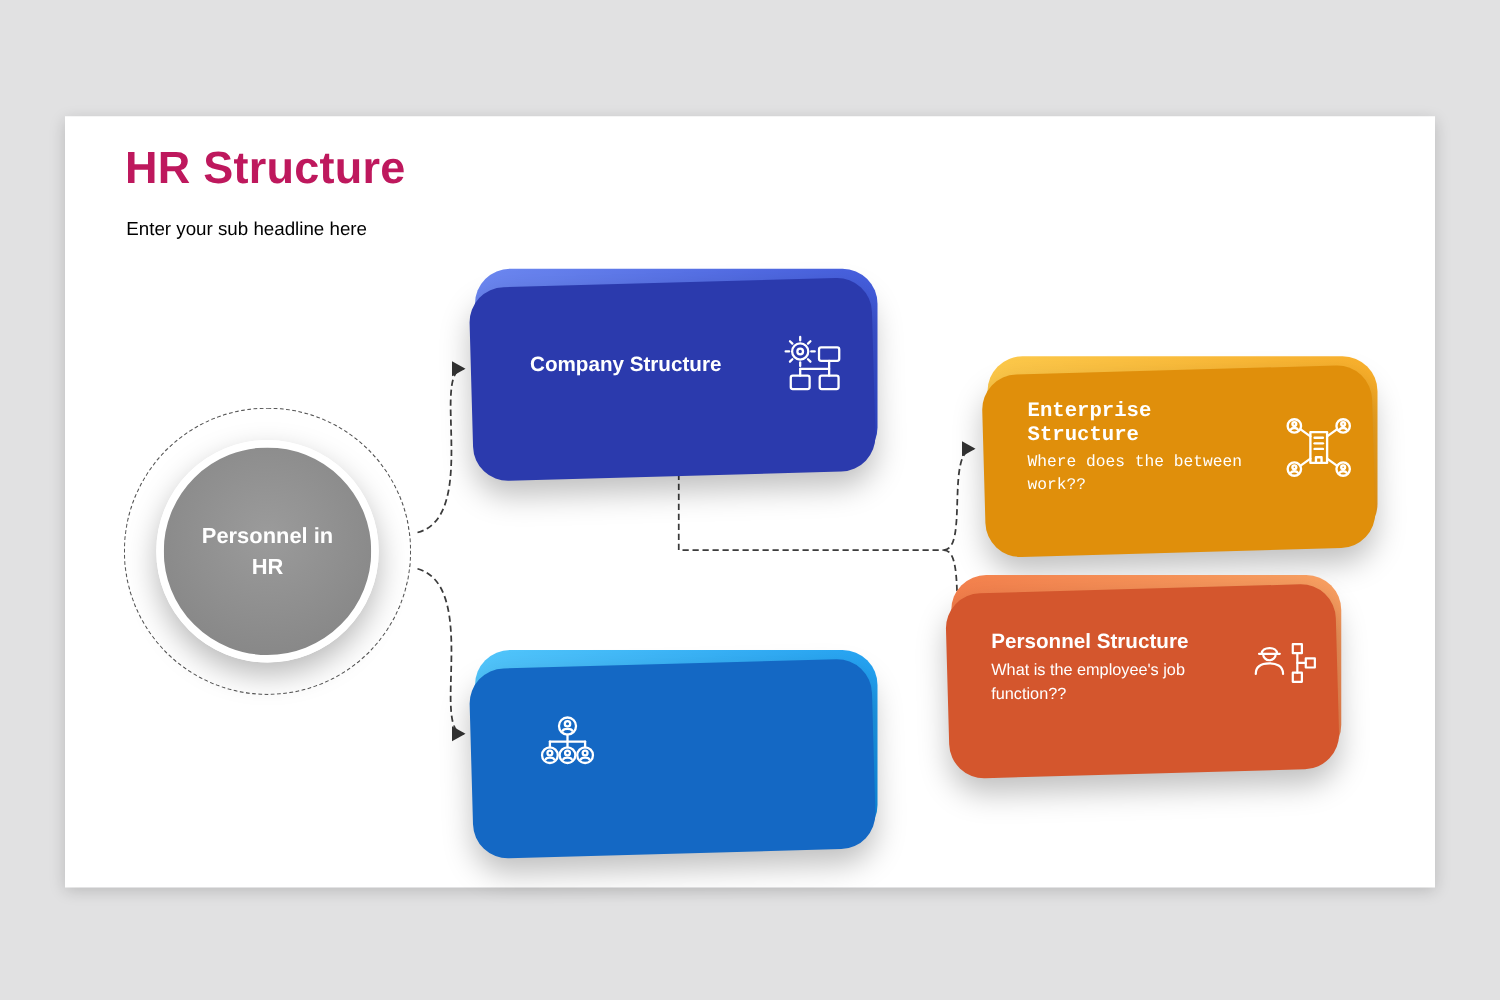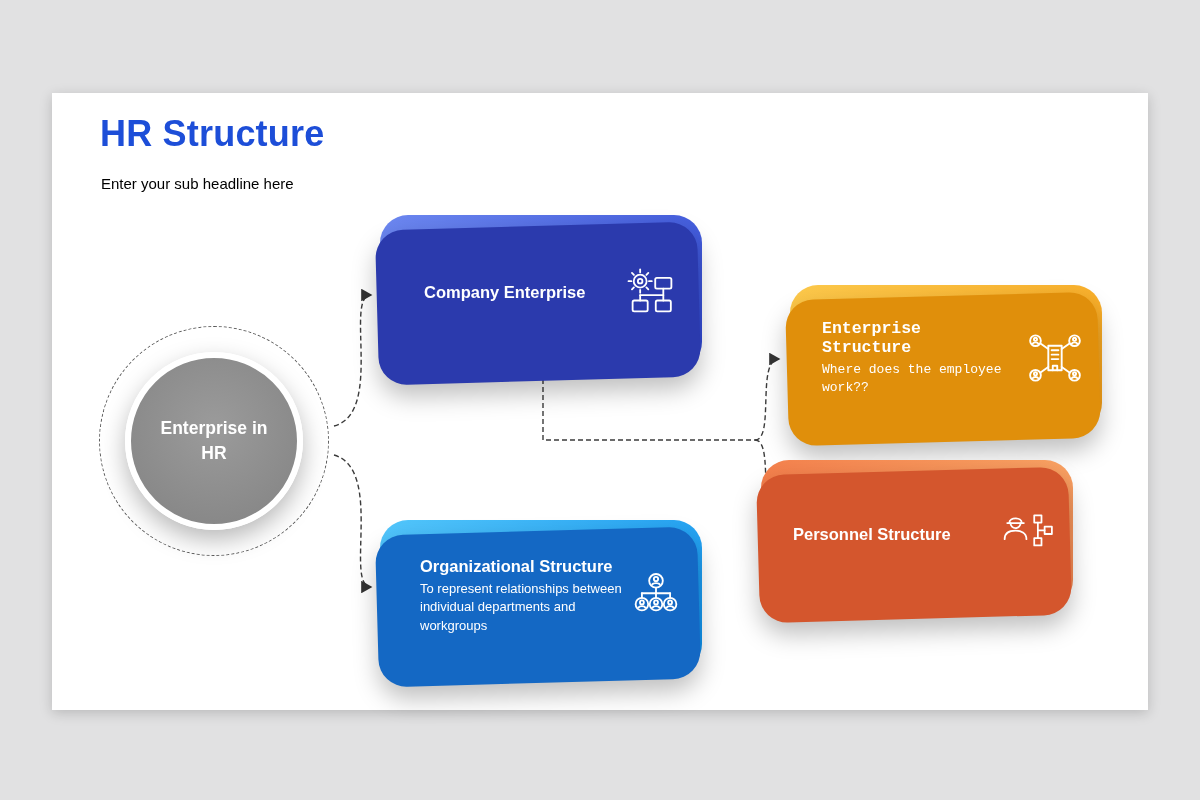--- a/index.html
+++ b/index.html
@@ -11,21 +11,21 @@
     overflow: hidden;
   }
   .page { position: relative; width: 1200px; height: 800px; }
   .slide {
     position: absolute; left: 52px; top: 93px; width: 1096px; height: 617px;
     background: #ffffff;
     box-shadow: 0 3px 12px rgba(0,0,0,0.18);
   }
   .slide-title {
     position: absolute; left: 48px; top: 20px; margin: 0;
-    font-size: 36px; font-weight: 600; color: #1d4ed8; letter-spacing: 0.2px;
+    font-size: 36px; font-weight: 600; color: #be185d; letter-spacing: 0.2px;
   }
   .slide-subtitle {
     position: absolute; left: 49px; top: 82px; margin: 0;
     font-size: 15px; color: #000000;
   }
   .connectors { position: absolute; inset: 0; width: 100%; height: 100%; pointer-events: none; }
 
   .hub {
     position: absolute; left: 47px; top: 233px; width: 230px; height: 230px;
     border: 1.6px dashed #5a5a5a; border-radius: 50%;
@@ -103,27 +103,27 @@
         <path d="M282,333 C332,320 292,202 319,202" marker-end="url(#arrow)"></path>
         <path d="M282,362 C332,376 292,494 319,494" marker-end="url(#arrow)"></path>
         <path d="M491,278 L491,347 L703,347"></path>
         <path d="M703,347 C723,347 704,266 727,266" marker-end="url(#arrow)"></path>
         <path d="M703,347 C723,347 704,430 727,430" marker-end="url(#arrow)"></path>
       </g>
     </svg>
 
     <div class="hub">
       <div class="hub-inner">
-        <span>Enterprise in HR</span>
+        <span>Personnel in HR</span>
       </div>
     </div>
 
     <div class="card company">
       <div class="card-text">
-        <h3 class="card-title">Company Enterprise</h3>
+        <h3 class="card-title">Company Structure</h3>
       </div>
       <span class="card-icon">
         <svg class="icon-svg" width="56" height="56" viewBox="0 0 52 52">
           <circle cx="15" cy="15" r="6"></circle>
           <circle cx="15" cy="15" r="2.1"></circle>
           <line x1="23.2" y1="15" x2="25.8" y2="15"></line>
           <line x1="6.8" y1="15" x2="4.2" y2="15"></line>
           <line x1="15" y1="6.8" x2="15" y2="4.2"></line>
           <line x1="15" y1="23.2" x2="15" y2="25.8"></line>
           <line x1="20.8" y1="9.2" x2="22.6" y2="7.4"></line>
@@ -134,24 +134,20 @@
           <line x1="36.5" y1="22" x2="36.5" y2="33"></line>
           <line x1="15" y1="28" x2="36.5" y2="28"></line>
           <line x1="15" y1="28" x2="15" y2="33"></line>
           <rect x="8" y="33" width="14" height="10" rx="1.5"></rect>
           <rect x="29.5" y="33" width="14" height="10" rx="1.5"></rect>
         </svg>
       </span>
     </div>
 
     <div class="card organizational">
-      <div class="card-text">
-        <h3 class="card-title">Organizational Structure</h3>
-        <p class="card-body">To represent relationships between individual departments and workgroups</p>
-      </div>
       <span class="card-icon">
         <svg class="icon-svg" width="52" height="52" viewBox="0 0 48 48">
           <circle cx="24" cy="10" r="6.3"></circle>
           <circle cx="24" cy="8.3" r="2"></circle>
           <path d="M20.5,13.4 C21.3,11.7 26.7,11.7 27.5,13.4"></path>
           <line x1="24" y1="16.3" x2="24" y2="21.5"></line>
           <line x1="11" y1="21.5" x2="37" y2="21.5"></line>
           <line x1="11" y1="21.5" x2="11" y2="25.7"></line>
           <line x1="24" y1="21.5" x2="24" y2="25.7"></line>
           <line x1="37" y1="21.5" x2="37" y2="25.7"></line>
@@ -164,21 +160,21 @@
           <circle cx="37" cy="31.5" r="5.8"></circle>
           <circle cx="37" cy="29.9" r="1.8"></circle>
           <path d="M33.9,34.6 C34.7,32.9 39.3,32.9 40.1,34.6"></path>
         </svg>
       </span>
     </div>
 
     <div class="card enterprise">
       <div class="card-text">
         <h3 class="card-title">Enterprise Structure</h3>
-        <p class="card-body">Where does the employee work??</p>
+        <p class="card-body">Where does the between work??</p>
       </div>
       <span class="card-icon">
         <svg class="icon-svg" width="58" height="58" viewBox="0 0 52 52">
           <rect x="20" y="15" width="12" height="22"></rect>
           <line x1="23" y1="19" x2="29" y2="19"></line>
           <line x1="23" y1="23" x2="29" y2="23"></line>
           <line x1="23" y1="27" x2="29" y2="27"></line>
           <path d="M24,37 L24,33 L28,33 L28,37"></path>
           <line x1="20" y1="18" x2="13" y2="13"></line>
           <line x1="32" y1="18" x2="39" y2="13"></line>
@@ -196,20 +192,21 @@
           <circle cx="43.5" cy="41.5" r="4.8"></circle>
           <circle cx="43.5" cy="40.2" r="1.4"></circle>
           <path d="M41.1,44 C41.8,42.7 45.2,42.7 45.9,44"></path>
         </svg>
       </span>
     </div>
 
     <div class="card personnel">
       <div class="card-text">
         <h3 class="card-title">Personnel Structure</h3>
+        <p class="card-body">What is the employee's job function??</p>
       </div>
       <span class="card-icon">
         <svg class="icon-svg" width="54" height="54" viewBox="0 0 52 52">
           <path d="M8,15.5 C8,9.5 20,9.5 20,15.5"></path>
           <line x1="6" y1="15.5" x2="22" y2="15.5"></line>
           <path d="M9.1,15.5 a4.9,4.9 0 0 0 9.8,0"></path>
           <path d="M3.5,31 C3.5,24.5 9,22.8 14,22.8 C19,22.8 24.5,24.5 24.5,31"></path>
           <rect x="32" y="8" width="7" height="7"></rect>
           <rect x="42" y="19" width="7" height="7"></rect>
           <rect x="32" y="30" width="7" height="7"></rect>

